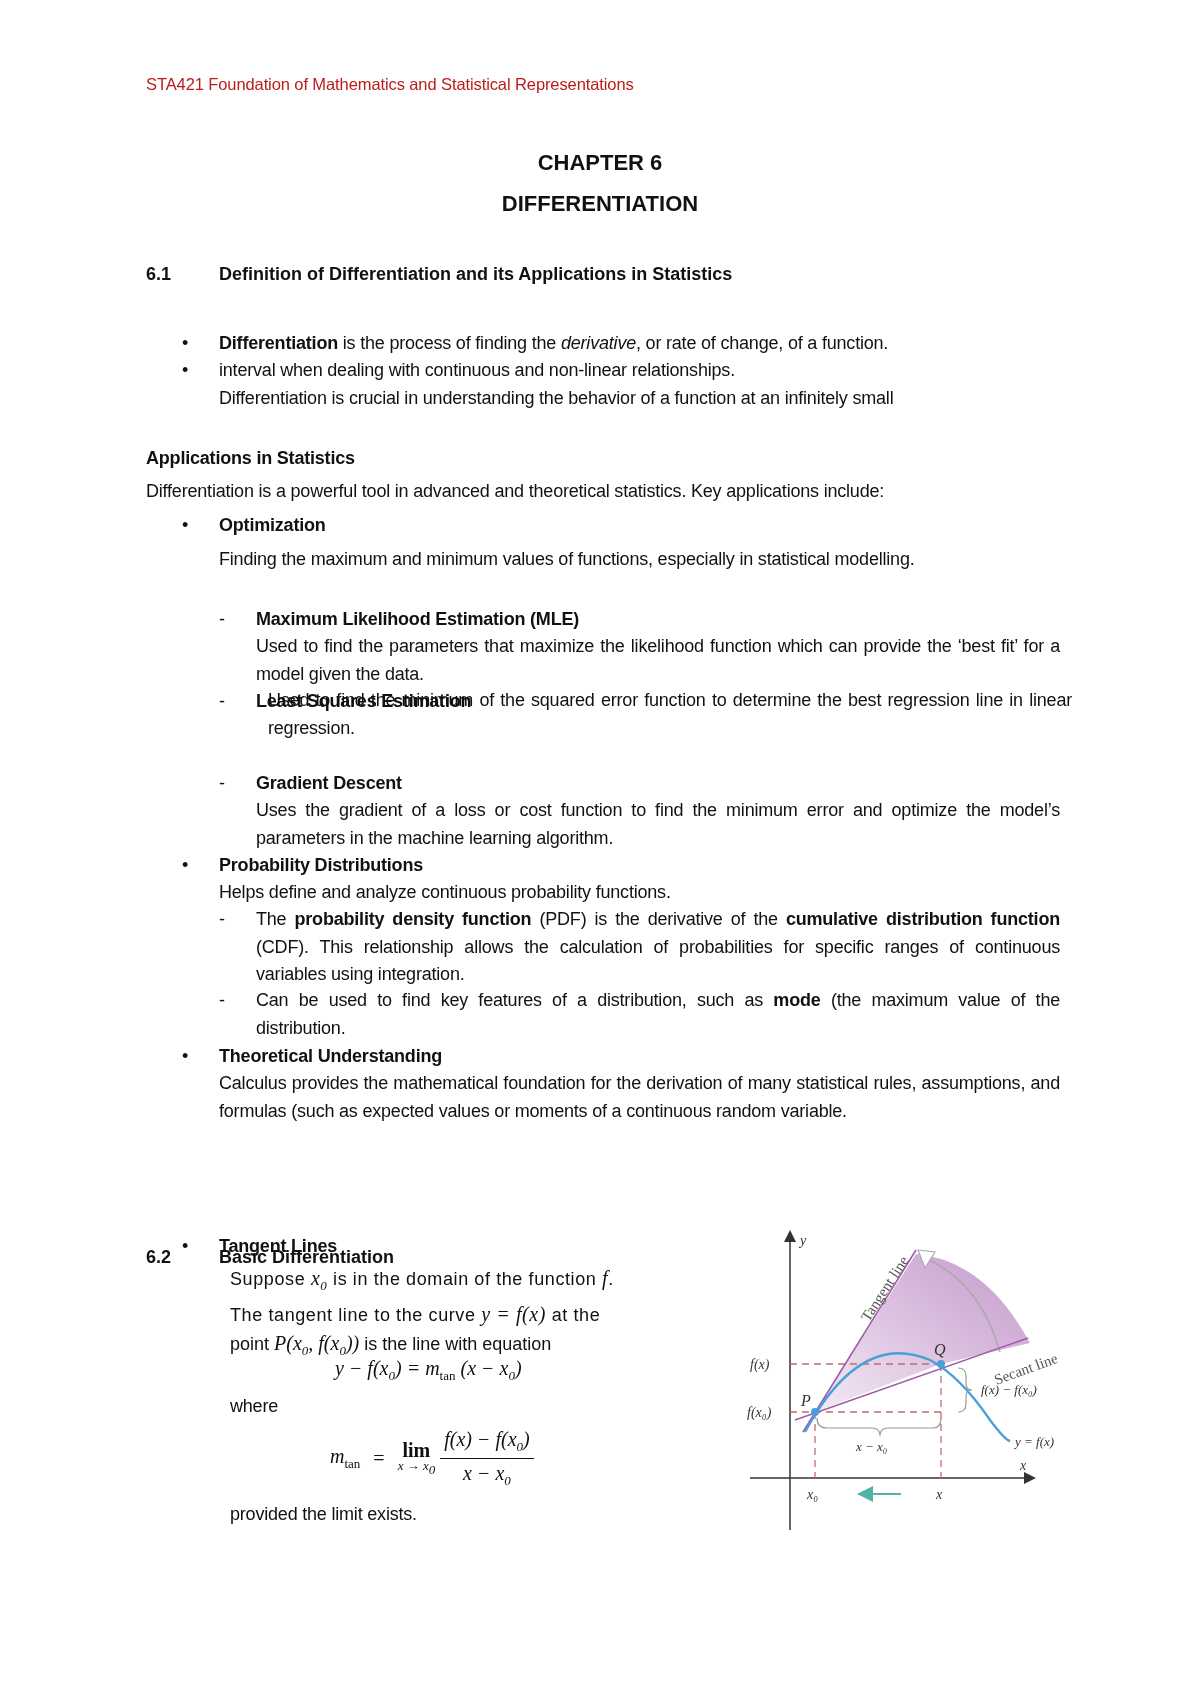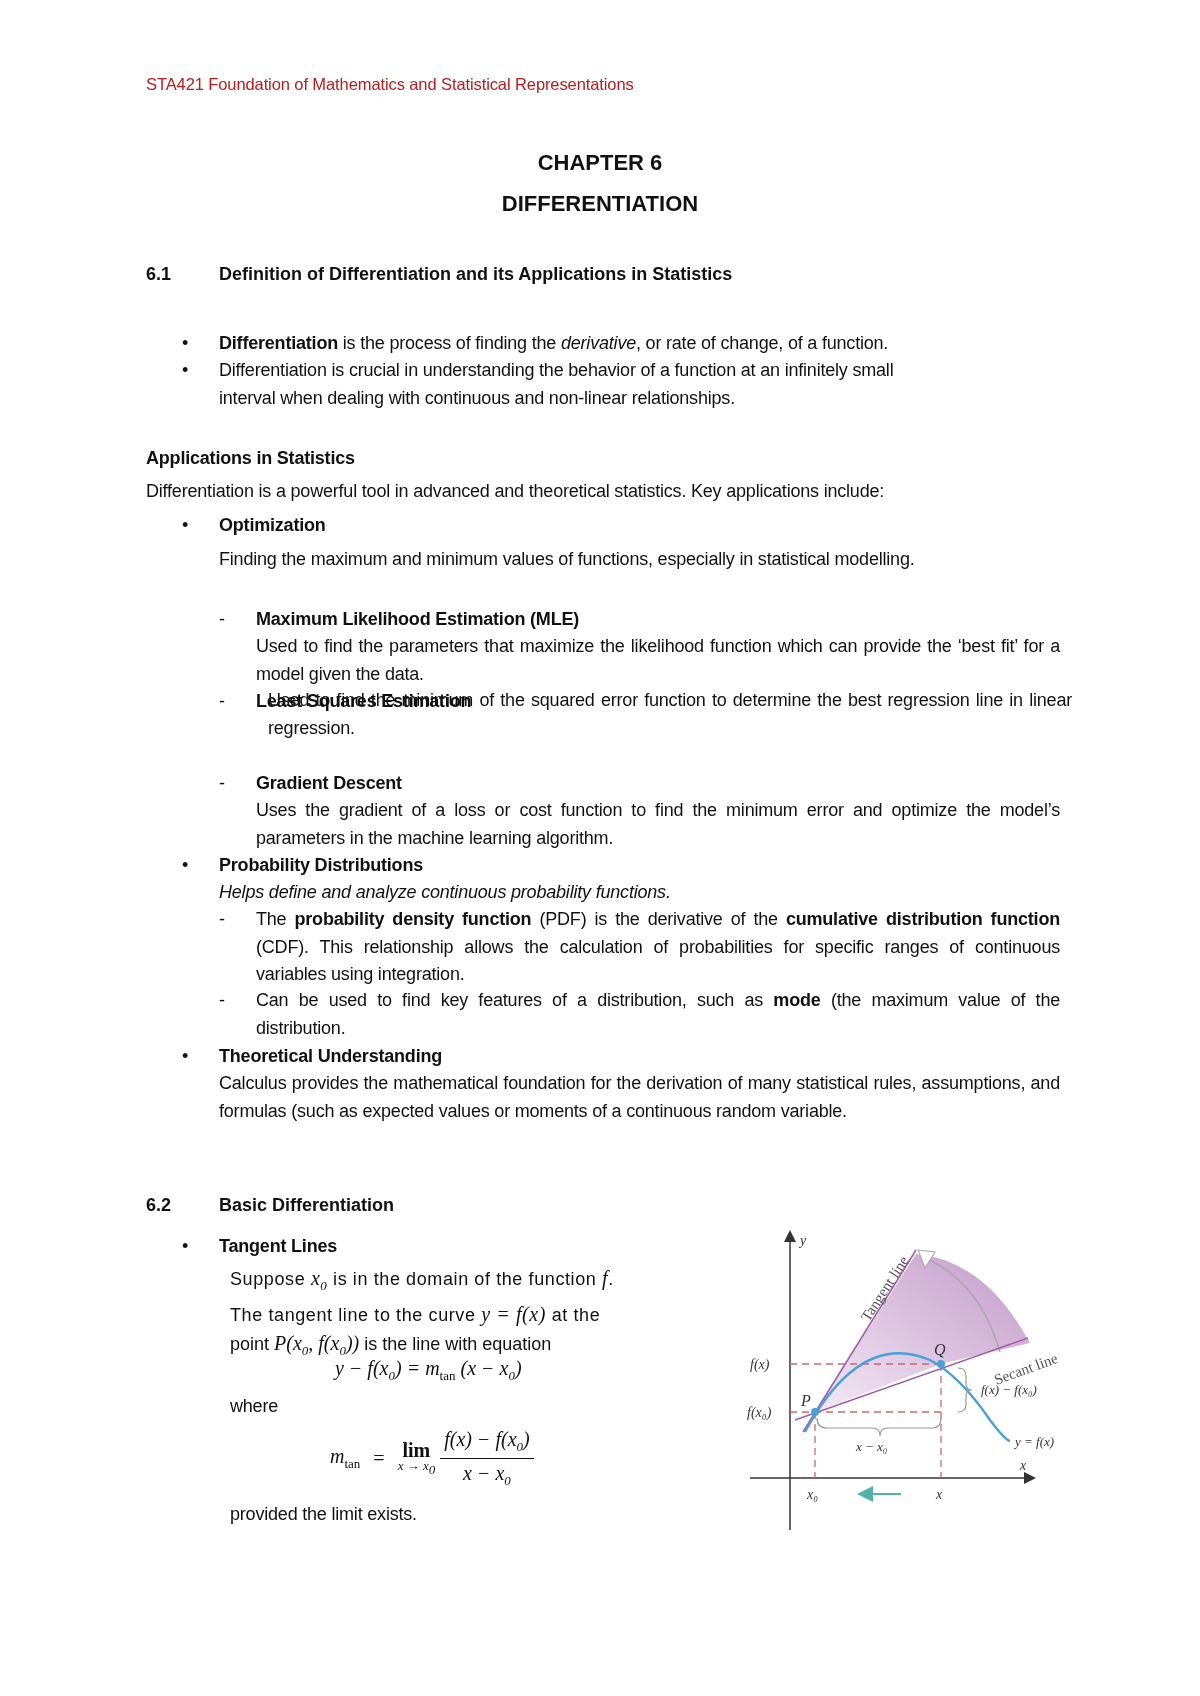--- a/index.html
+++ b/index.html
@@ -39,22 +39,22 @@
   <span class="num">6.1</span>
   <span class="ttl">Definition of Differentiation and its Applications in Statistics</span>
 </div>
 
 <span class="bullet" style="left:182px; top:333px;">•</span>
 <div class="abs txt" style="left:219px; top:330px; width:850px; white-space:nowrap;">
   <span class="b">Differentiation</span><span> is the process of finding the </span><span class="i">derivative</span><span>, or rate of change, of a function.</span>
 </div>
 <span class="bullet" style="left:182px; top:360px;">•</span>
 <div class="abs txt" style="left:219px; top:357px; width:860px; white-space:nowrap;">
+  <div>interval when dealing with continuous and non-linear relationships.</div>
   <div>Differentiation is crucial in understanding the behavior of a function at an infinitely small</div>
-  <div>interval when dealing with continuous and non-linear relationships.</div>
 </div>
 
 <div class="abs txt b" style="left:146px; top:445px;">Applications in Statistics</div>
 <div class="abs txt" style="left:146px; top:478px; white-space:nowrap;">Differentiation is a powerful tool in advanced and theoretical statistics. Key applications include:</div>
 
 <span class="bullet" style="left:182px; top:515px;">•</span>
 <div class="abs txt b" style="left:219px; top:512px;">Optimization</div>
 <div class="abs txt j" style="left:219px; top:546px; width:840px;">Finding the maximum and minimum values of functions, especially in statistical modelling.</div>
 
 <span class="dash" style="left:219px; top:609px;">-</span>
@@ -64,37 +64,37 @@
 <span class="dash" style="left:219px; top:691px;">-</span>
 <div class="abs txt b" style="left:256px; top:688px;">Least Squares Estimation</div>
 <div class="abs txt j" style="left:256px; top:687px; width:804px;margin-left:12px;">Used to find the minimum of the squared error function to determine the best regression line in linear regression.</div>
 
 <span class="dash" style="left:219px; top:773px;">-</span>
 <div class="abs txt b" style="left:256px; top:770px;">Gradient Descent</div>
 <div class="abs txt j" style="left:256px; top:797px; width:804px;">Uses the gradient of a loss or cost function to find the minimum error and optimize the model’s parameters in the machine learning algorithm.</div>
 
 <span class="bullet" style="left:182px; top:855px;">•</span>
 <div class="abs txt b" style="left:219px; top:852px;">Probability Distributions</div>
-<div class="abs txt" style="left:219px; top:879px;font-style:italic;">Helps define and analyze continuous probability functions.</div>
+<div class="abs txt" style="left:219px; top:879px;">Helps define and analyze continuous probability functions.</div>
 
 <span class="dash" style="left:219px; top:909px;">-</span>
 <div class="abs txt j" style="left:256px; top:906px; width:804px;">
   <span>The </span><span class="b">probability density function</span><span> (PDF) is the derivative of the </span><span class="b">cumulative distribution function</span><span> (CDF). This relationship allows the calculation of probabilities for specific ranges of continuous variables using integration.</span>
 </div>
 
 <span class="dash" style="left:219px; top:990px;">-</span>
 <div class="abs txt j" style="left:256px; top:987px; width:804px;">
   <span>Can be used to find key features of a distribution, such as </span><span class="b">mode</span><span> (the maximum value of the distribution.</span>
 </div>
 
 <span class="bullet" style="left:182px; top:1046px;">•</span>
 <div class="abs txt b" style="left:219px; top:1043px;">Theoretical Understanding</div>
 <div class="abs txt j" style="left:219px; top:1070px; width:841px;">Calculus provides the mathematical foundation for the derivation of many statistical rules, assumptions, and formulas (such as expected values or moments of a continuous random variable.</div>
 
-<div class="abs sec" style="top:1195px; left:0; width:1084px; height:24px;">
+<div class="abs sec" style="top:1247px; left:0; width:1084px; height:24px;">
   <span class="num">6.2</span>
   <span class="ttl">Basic Differentiation</span>
 </div>
 
 <span class="bullet" style="left:182px; top:1236px;">•</span>
 <div class="abs txt b" style="left:219px; top:1233px;">Tangent Lines</div>
 
 <div class="abs txt" style="left:230px; top:1264px; width:462px; letter-spacing:0.6px; line-height:28px;">
   <div style="display:flex; justify-content:space-between;">
     <span><span>Suppose </span><span class="math">x<sub>0</sub></span><span> is in the domain of the function </span><span class="math">f</span><span>.</span></span>

